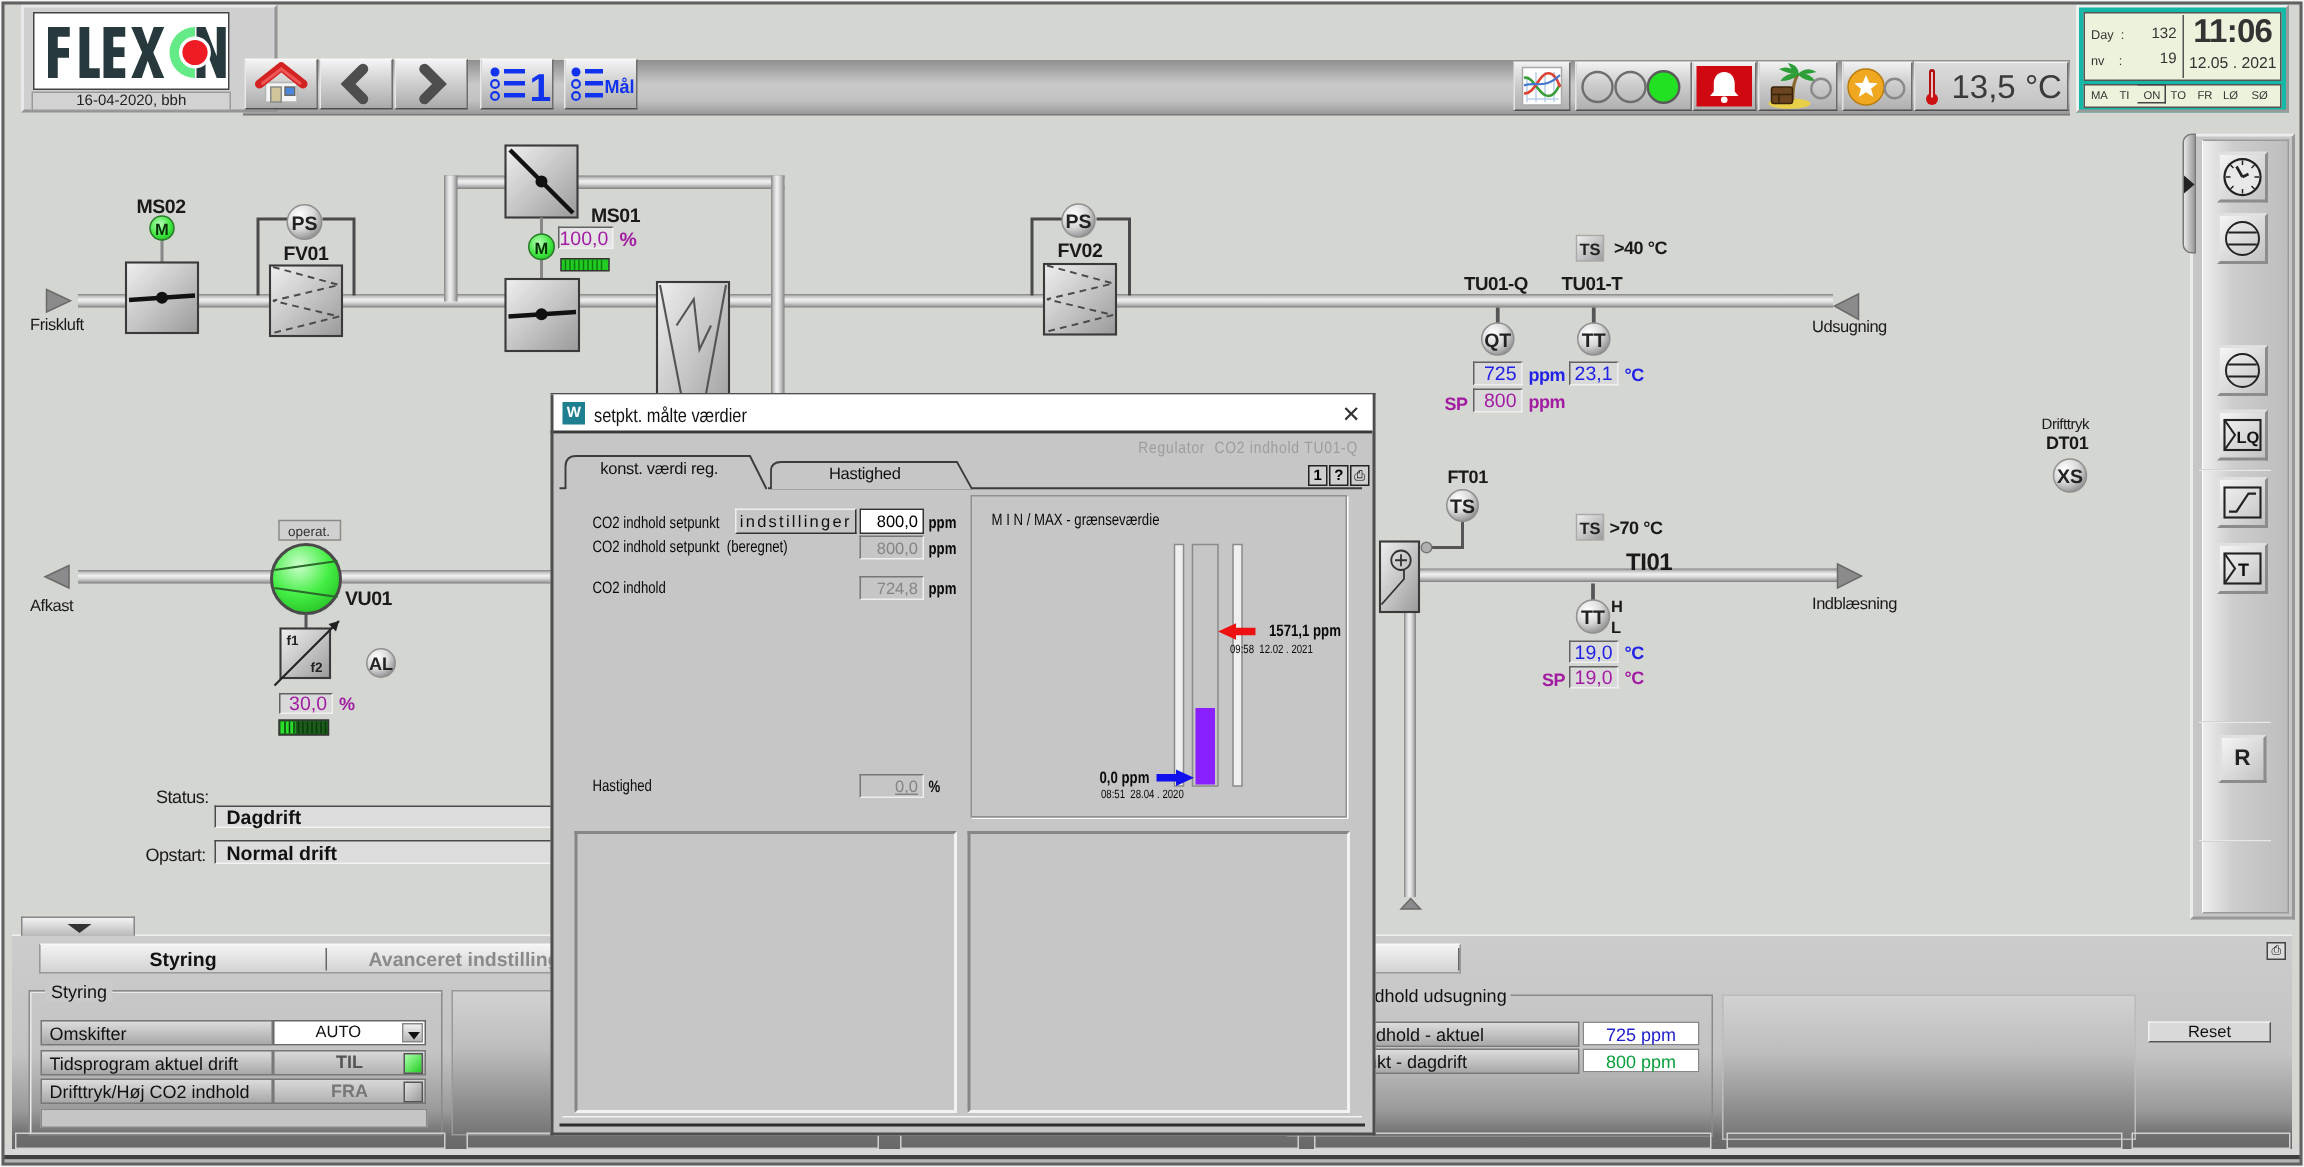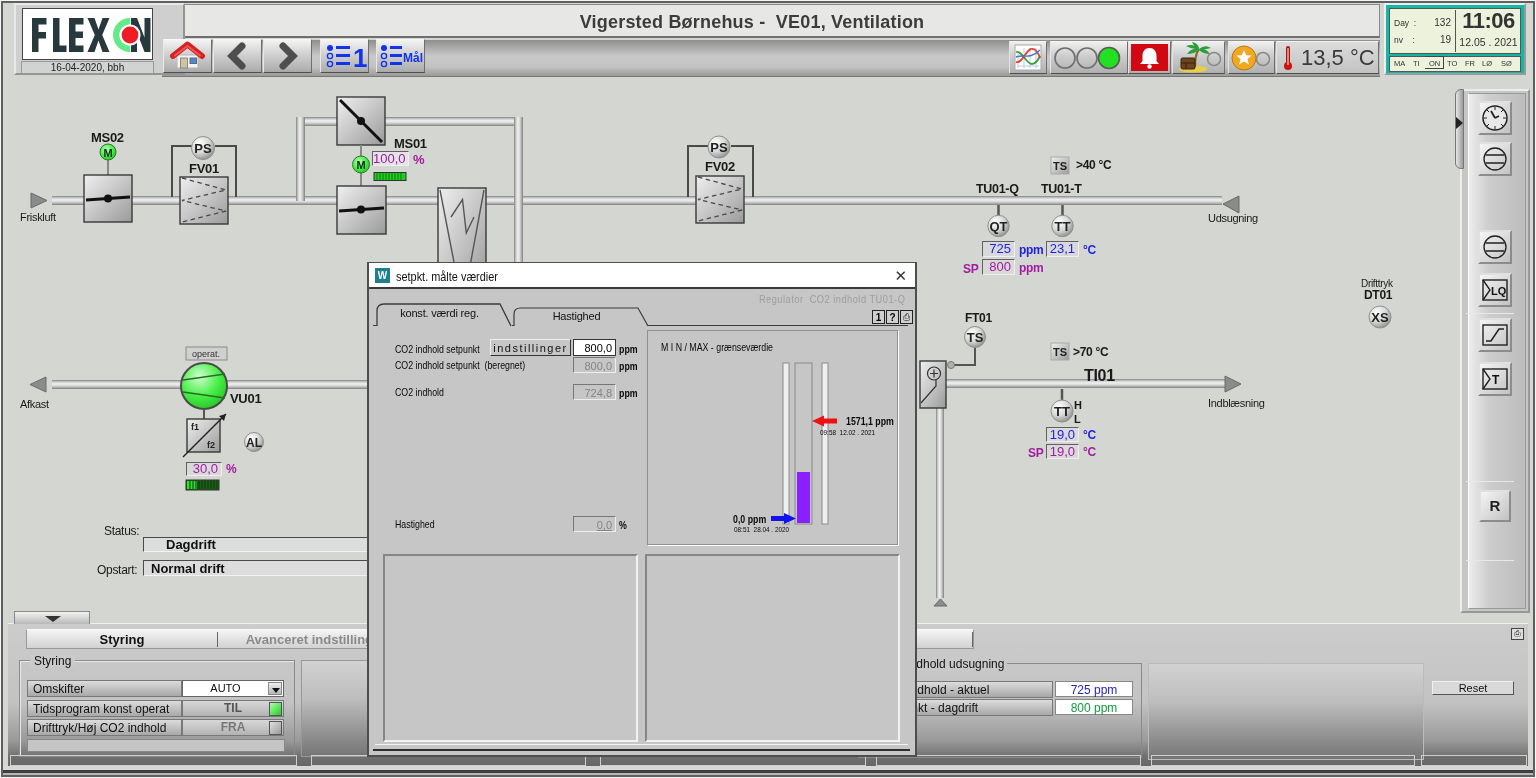--- a/index.html
+++ b/index.html
@@ -45,23 +45,20 @@
 .dbox{position:absolute;width:43px;height:16px;border:1px solid;border-color:#555 #eee #eee #555;font-size:11px;text-align:right;padding:2px 3px 0 0;}
 
 #bottompanel{left:8px;top:623px;width:1520px;height:143px;background:linear-gradient(#cccccc,#c3c3c3 55%,#9a9a9a 82%,#6e6e6e 94%,#686868);border-top:1px solid #efefef;}
 .cellL{position:absolute;background:linear-gradient(#dcdcdc,#a8a8a8);border:1px solid #787878;font-size:12px;color:#111;padding:1px 0 0 5px;}
 .cellV{position:absolute;background:linear-gradient(#d8d8d8,#b2b2b2);border:1px solid #787878;font-size:12px;text-align:center;}
 svg{position:absolute;left:0;top:0;}
 </style></head>
 <body>
 <div id="screen">
 
-  <div class="abs" id="titlestrip">
-      <div id="title">Vigersted Børnehus -&nbsp; VE01, Ventilation</div>
-    </div>
   <div class="abs" id="toolstrip"></div>
 
   <div class="abs" id="logopanel">
     <div id="logowhite">
       <svg width="129" height="50" viewBox="0 0 129 50">
         <g fill="#27393d" transform="translate(-14,-6)">
           <path d="M23,15 h14.5 v6.5 h-8 v7.5 h7.5 v6.5 h-7.5 v13.5 h-6.5 z"></path>
           <path d="M44,15 h6.5 v27.5 h7 v6.5 h-13.5 z"></path>
           <path d="M60,15 h14.5 v6.5 h-8 v7 h7.5 v6.5 h-7.5 v7.5 h8 v6.5 h-14.5 z"></path>
           <path d="M78.5,15 h7 l4,11.5 4,-11.5 h7 l-7.3,17 7.3,17 h-7 l-4,-11.5 -4,11.5 h-7 l7.3,-17 z"></path>
@@ -377,21 +374,21 @@
   <div class="lbl mag b" style="left:963px;top:262px;font-size:12px;">SP</div>
   <div class="vbox mag" style="left:982px;top:259px;width:33px;height:16px;line-height:14px;">800</div>
   <div class="lbl mag b" style="left:1019px;top:261px;font-size:12px;">ppm</div>
   <div class="vbox blue" style="left:1046px;top:427px;width:33px;height:15px;line-height:13px;">19,0</div>
   <div class="lbl blue b" style="left:1083px;top:428px;font-size:12px;">°C</div>
   <div class="lbl mag b" style="left:1028px;top:446px;font-size:12px;">SP</div>
   <div class="vbox mag" style="left:1046px;top:444px;width:33px;height:15px;line-height:13px;">19,0</div>
   <div class="lbl mag b" style="left:1083px;top:445px;font-size:12px;">°C</div>
 
   <div class="lbl" style="left:104px;top:524px;">Status:</div>
-  <div class="abs" style="left:143px;top:537px;width:252px;height:15px;background:#dcdcdc;border:1px solid;border-color:#4a4a4a #d0d0d0 #f2f2f2 #4a4a4a;font-size:13px;font-weight:bold;color:#111;padding:0 0 0 22px;line-height:14px;">Dagdrift</div>
+  <div class="abs" style="left:143px;top:537px;width:252px;height:15px;background:#dcdcdc;border:1px solid;border-color:#4a4a4a #d0d0d0 #f2f2f2 #4a4a4a;font-size:13px;font-weight:bold;color:#111;padding:0 0 0 7px;line-height:14px;">Dagdrift</div>
   <div class="lbl" style="left:97px;top:563px;">Opstart:</div>
   <div class="abs" style="left:143px;top:560px;width:225px;height:16px;background:#dcdcdc;border:1px solid;border-color:#4a4a4a #d0d0d0 #f2f2f2 #4a4a4a;font-size:13px;font-weight:bold;color:#111;padding:0 0 0 7px;line-height:15px;">Normal drift</div>
 
   <div class="abs" id="rtb">
       <div id="rtbin"></div>
     <div class="abs" style="left:-7px;top:-2px;width:9px;height:80px;background:linear-gradient(90deg,#e8e8e8,#9a9a9a);border:1px solid #777;border-radius:6px 0 0 6px;"></div>
     <div class="abs" style="left:-6px;top:26px;width:0;height:0;border-top:6px solid transparent;border-bottom:6px solid transparent;border-left:7px solid #222;"></div>
     <div class="tbtn" style="top:10px;">
       <svg width="30" height="30" viewBox="0 0 30 30">
           <circle cx="15" cy="15" r="12" fill="#e8e8e8" stroke="#222" stroke-width="1.5"></circle>
@@ -459,21 +456,21 @@
 
   <div class="abs" style="left:19px;top:660px;width:276px;height:97px;border:1px solid #8a8a8a;box-shadow:1px 1px 0 #e8e8e8 inset;"></div>
   <div class="abs" style="left:30px;top:654px;background:#cacaca;padding:0 4px;font-size:12px;color:#111;">Styring</div>
   <div class="cellL" style="left:27px;top:680px;width:155px;height:17px;">Omskifter</div>
   <div class="abs" style="left:182px;top:680px;width:102px;height:17px;background:#fff;border:1px solid #666;">
     <div class="abs" style="left:0;top:1px;width:85px;text-align:center;font-size:11px;color:#111;">AUTO</div>
     <div class="abs" style="right:1px;top:1px;width:14px;height:13px;background:linear-gradient(#f0f0f0,#b5b5b5);border:1px solid #888;">
         <div class="abs" style="left:3px;top:5px;border-left:4px solid transparent;border-right:4px solid transparent;border-top:5px solid #111;"></div>
       </div>
   </div>
-  <div class="cellL" style="left:27px;top:700px;width:155px;height:17px;">Tidsprogram konst operat</div>
+  <div class="cellL" style="left:27px;top:700px;width:155px;height:17px;">Tidsprogram aktuel drift</div>
   <div class="cellV" style="left:182px;top:700px;width:102px;height:17px;"><span style="color:#555;font-weight:bold;font-size:12px;">TIL</span>
     <div class="abs" style="right:1px;top:1px;width:13px;height:14px;background:linear-gradient(135deg,#aaffaa,#22cc22);border:1px solid #555;"></div>
   </div>
   <div class="cellL" style="left:27px;top:719px;width:155px;height:17px;">Drifttryk/Høj CO2 indhold</div>
   <div class="cellV" style="left:182px;top:719px;width:102px;height:17px;"><span style="color:#777;font-weight:bold;font-size:12px;">FRA</span>
     <div class="abs" style="right:1px;top:1px;width:13px;height:14px;background:linear-gradient(135deg,#e0e0e0,#9a9a9a);border:1px solid #555;"></div>
   </div>
   <div class="abs" style="left:27px;top:739px;width:258px;height:13px;background:#c5c5c5;border:1px solid #888;"></div>
   <div class="abs" style="left:301px;top:660px;width:600px;height:97px;background:linear-gradient(#d2d2d2,#bdbdbd 40%,#757575);border:1px solid #999;"></div>
 

